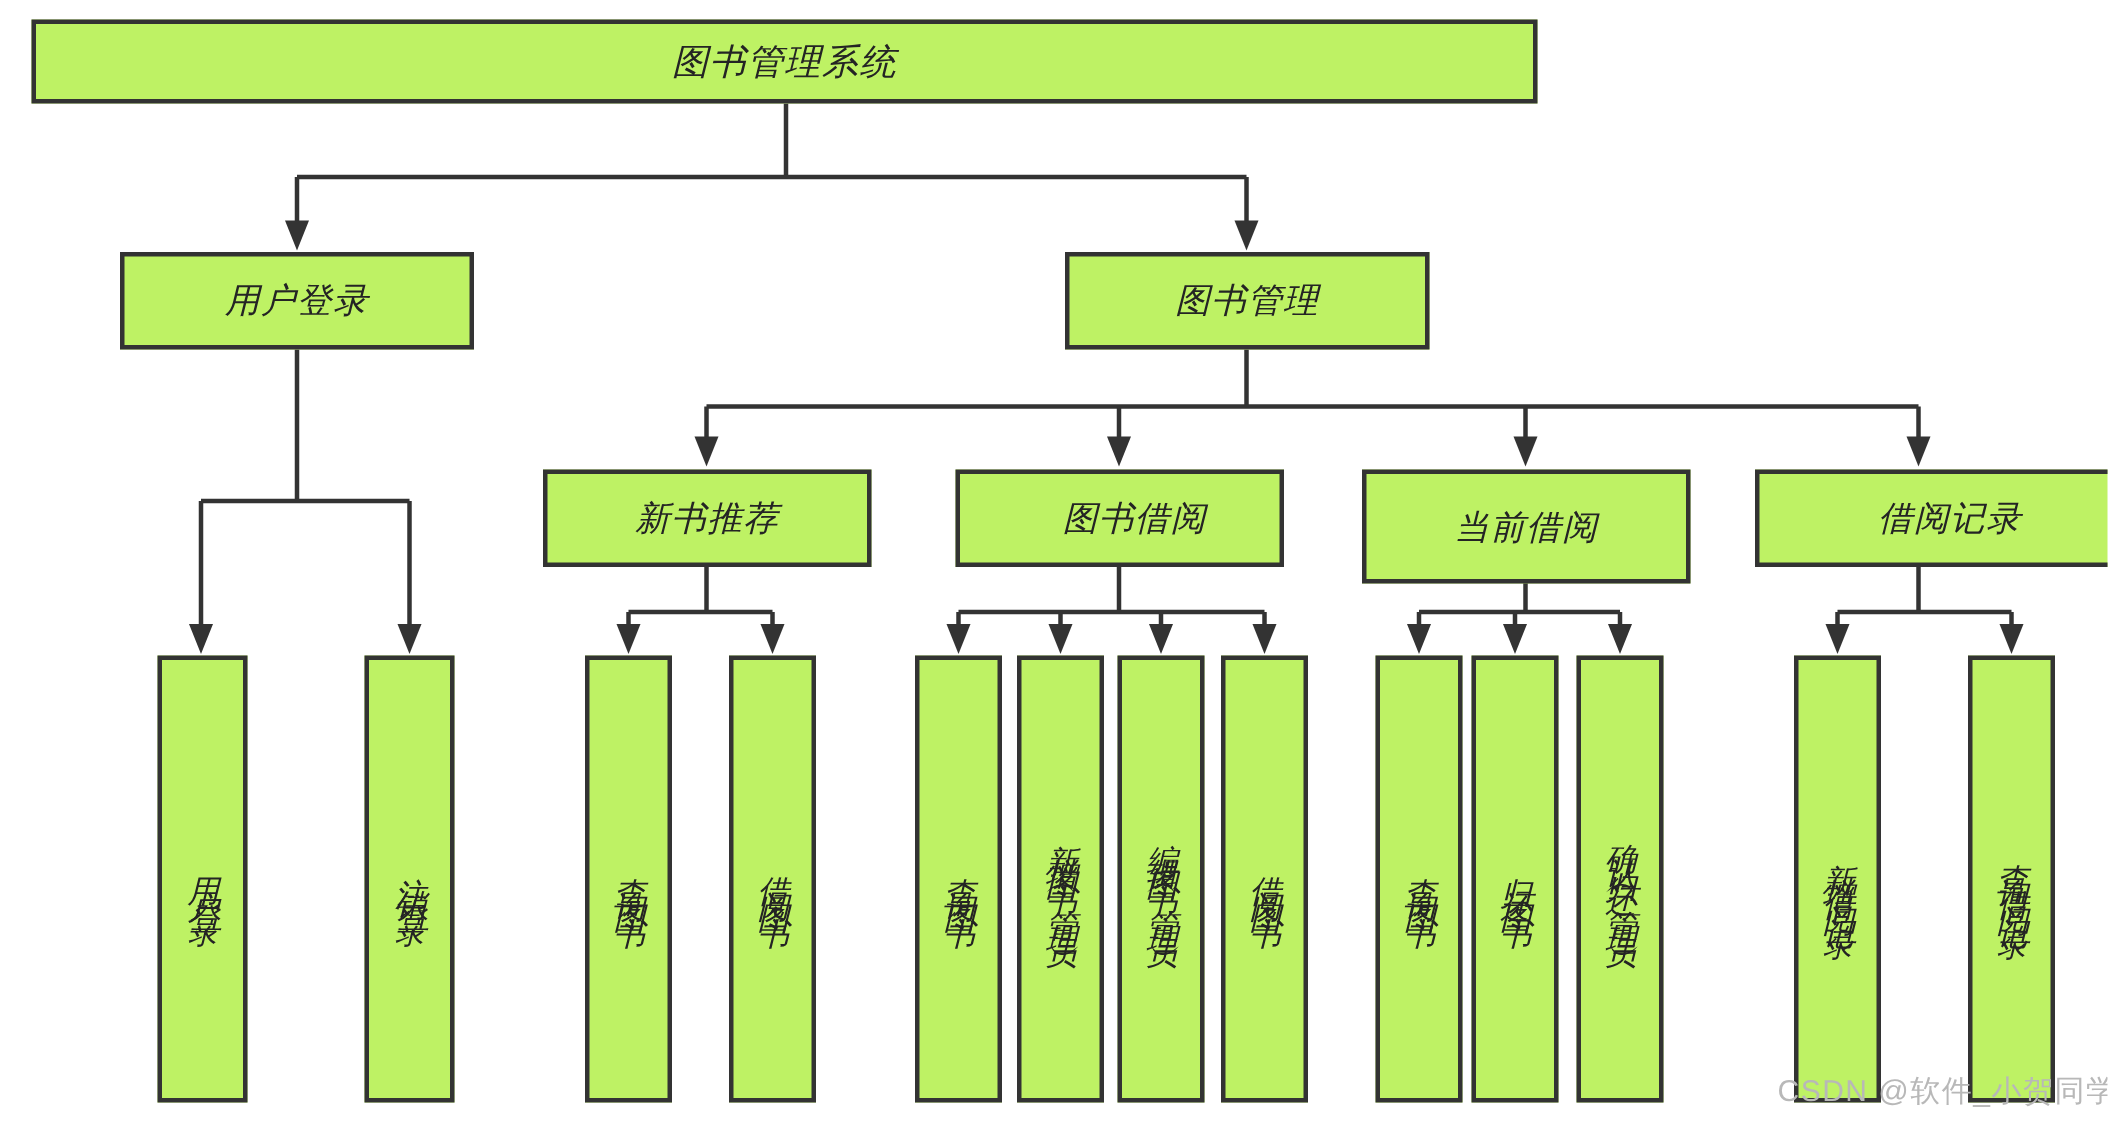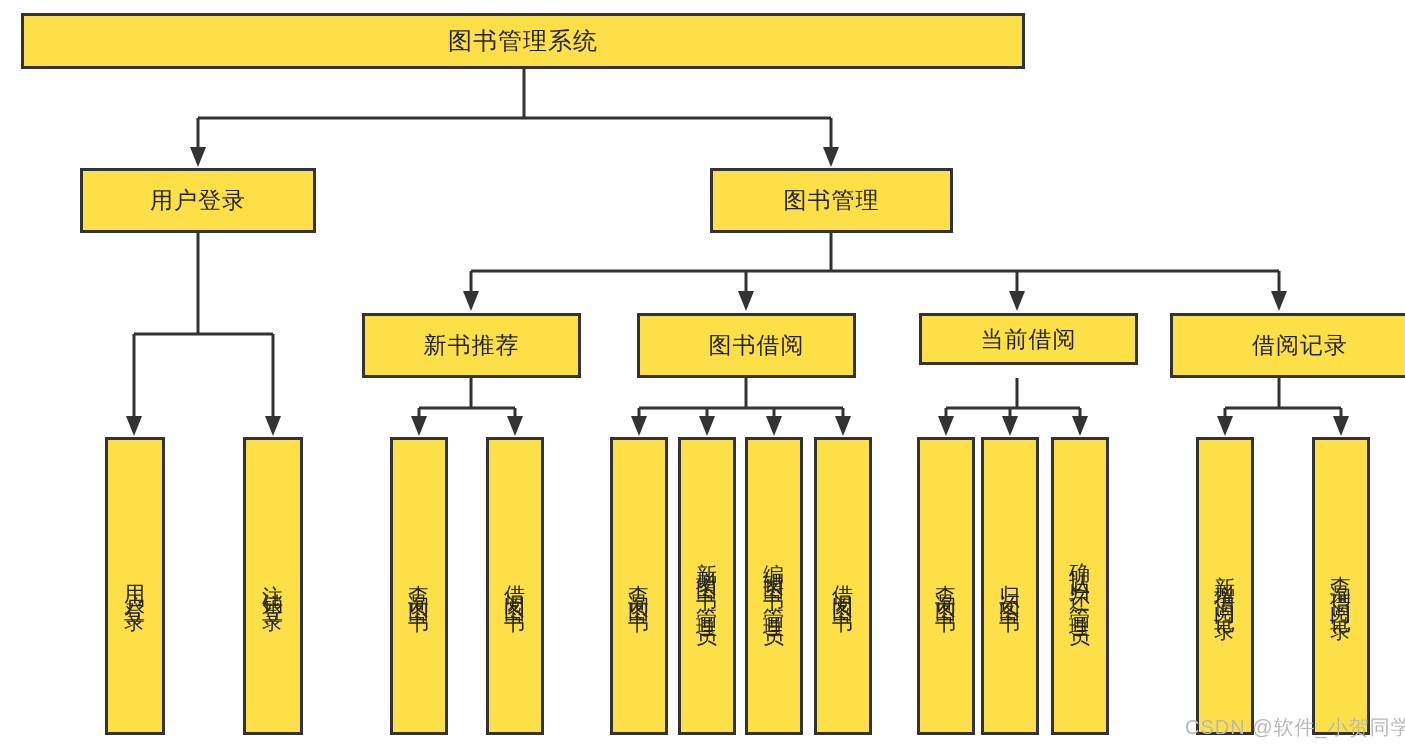--- a/index.html
+++ b/index.html
@@ -16,43 +16,44 @@
     overflow: hidden;
   }
   #stage { position: relative; width: 1405px; height: 747px; }
   #edges { position: absolute; left: 0; top: 0; width: 1405px; height: 747px; }
   .edge  { stroke: var(--line); stroke-width: 3; fill: none; }
   .arrowhead { fill: var(--line); stroke: none; }
 
   .box {
     position: absolute;
     border: 3px solid var(--line);
-    background: #fde047;
+    background: #bef264;
     color: var(--text);
     display: flex;
     align-items: center;
     justify-content: center;
+    font-style: italic;
   }
   .hbox { font-size: 23px; letter-spacing: 1px; }
   .root { font-size: 24px; }
   .vbox { font-size: 21px; }
   .vbox .vtext {
     writing-mode: vertical-rl;
     letter-spacing: 9px;
     line-height: 1;
     white-space: nowrap;
   }
 
   
   #root-box          { left: 21px;   top: 13px;  width: 1004px; height: 56px; }
   #n-user-login      { left: 80px;   top: 168px; width: 236px;  height: 65px; }
   #n-book-mgmt       { left: 710px;  top: 168px; width: 243px;  height: 65px; }
   #n-new-book        { left: 362px;  top: 313px; width: 219px;  height: 65px; }
   #n-book-borrow     { left: 637px;  top: 313px; width: 219px;  height: 65px; padding-left: 20px; }
-  #n-current-borrow  { left: 908px;  top: 313px; width: 219px;  height: 52px; margin-left: 11px; }
+  #n-current-borrow  { left: 908px;  top: 313px; width: 219px;  height: 76px; }
   #n-borrow-records  { left: 1170px; top: 313px; width: 260px;  height: 65px; }
 
   .leaf { top: 437px; height: 298px; width: 58px; }
   #v-user-login      { left: 105px;  width: 60px; }
   #v-logout          { left: 243px;  width: 60px; }
   #v-query-books-b   { left: 390px; }
   #v-borrow-books-b  { left: 486px; }
   #v-query-books-c   { left: 610px; }
   #v-add-book        { left: 678px; }
   #v-edit-book       { left: 745px; }

